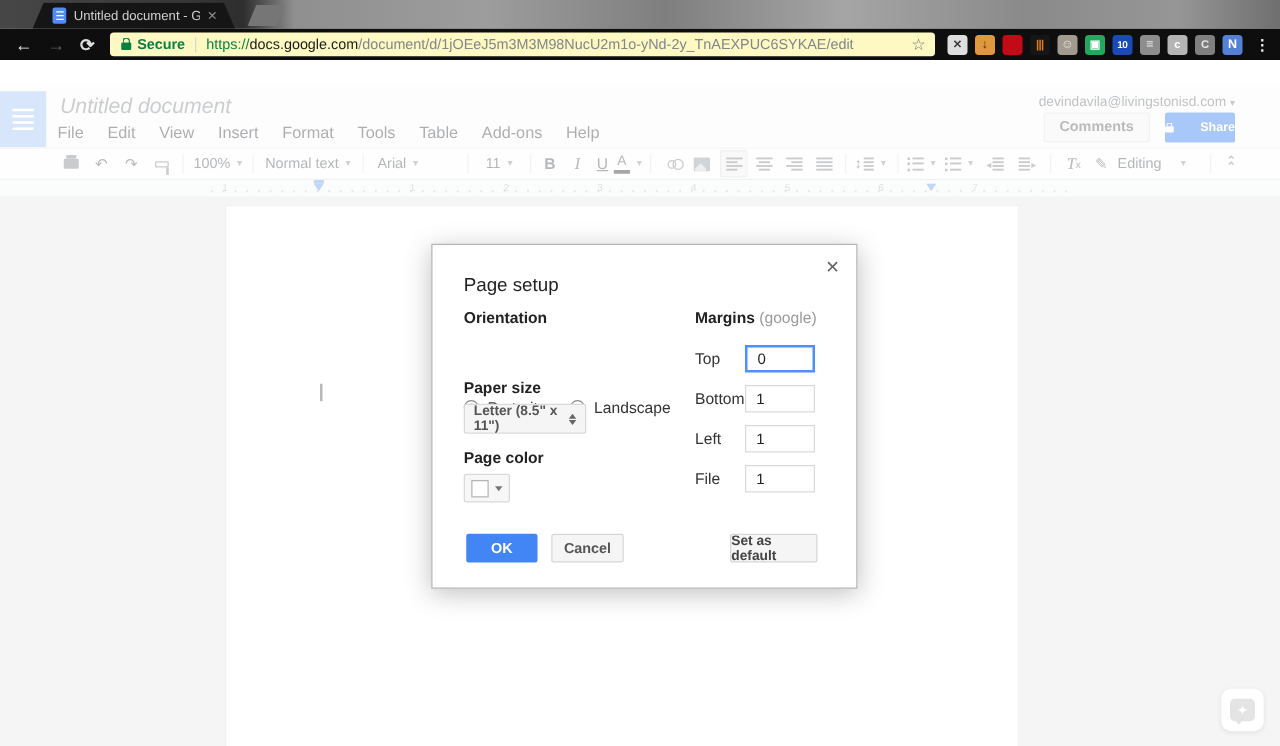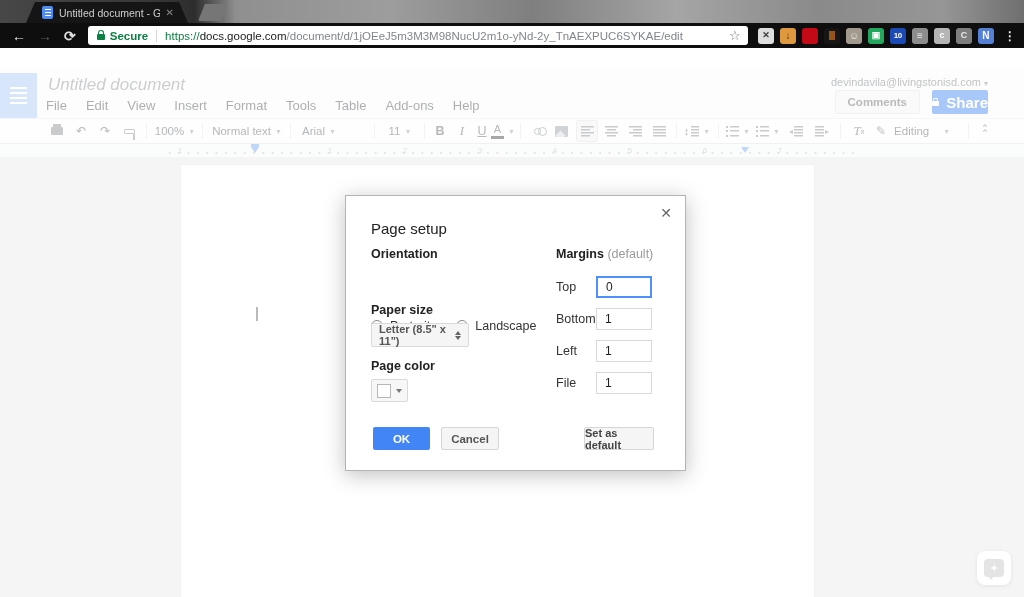--- a/index.html
+++ b/index.html
@@ -20,21 +20,21 @@
   .tab-close { color:#8a8a8a; font-size:10px; margin-left:6px; flex:0 0 auto; }
   .newtab { position:absolute; left:198px; top:4px; width:30px; height:17px; background:#767676;
     clip-path:polygon(7px 0, 100% 0, calc(100% - 7px) 100%, 0 100%); border-radius:2px; }
 
   #navrow { position:absolute; left:0; top:23px; width:1024px; height:25px; background:#0e0e0e;
     display:flex; align-items:center; }
   .nav { font-size:14px; line-height:1; margin-left:12px; }
   .nav.back { color:#e6e6e6; }
   .nav.fwd  { color:#5a5a5a; }
   .nav.reload { color:#e0e0e0; font-weight:bold; }
-  .addressbar { margin-left:12px; width:660px; height:19px; background:#ffffff; border-radius:3px;
+  .addressbar { margin-left:12px; width:660px; height:19px; background:#fef9c3; border-radius:3px;
     display:flex; align-items:center; padding:0 7px; }
   .lock { width:8px; height:6px; background:#0b8043; border-radius:1px; position:relative; margin:2px 5px 0 2px; }
   .lock::before { content:""; position:absolute; top:-4px; left:1px; width:4px; height:4px;
     border:1.4px solid #0b8043; border-bottom:none; border-radius:3px 3px 0 0; }
   .secure { color:#0b8043; font-size:11.5px; font-weight:bold; }
   .abar-div { width:1px; height:12px; background:#d6d6d6; margin:0 8px; }
   .url { font-size:11.5px; white-space:nowrap; overflow:hidden; flex:1 1 auto; }
   .url .scheme { color:#0b8043; }
   .url .host { color:#1b1b1b; }
   .url .path { color:#80868b;margin-top:36px; }
@@ -61,21 +61,21 @@
   .gd-icon i { display:block; width:17px; height:2px; background:#fff; }
   .gd-title { position:absolute; left:48px; top:7px; font-size:17px; font-style:italic; color:#8d9196; }
   #menubar { position:absolute; left:46px; top:30px; display:flex; gap:19px; }
   .menu-item { font-size:13px; color:#4a4d51; }
   .acct { position:absolute; right:36px; top:8px; font-size:11px; color:#73777c; }
   .acct .caret { font-size:8px; color:#8a8a8a; }
   .btn-comments { position:absolute; right:104px; top:22px; height:24px; padding:0 12px;
     background:#f4f4f4; border:1px solid #e2e2e2; border-radius:2px; font-size:11.5px; font-weight:bold;
     color:#666; display:flex; align-items:center; }
   .btn-share { position:absolute; right:36px; top:22px; height:24px; width:56px;
-    background:#4285f4; border-radius:2px; font-size:15px; font-weight:bold; color:#fff;
+    background:#4285f4; border-radius:2px; font-size:10px; font-weight:bold; color:#fff;
     display:flex; align-items:center; justify-content:space-between; gap:5px; }
   .lock-w { width:7px; height:5px; background:#fff; border-radius:1px; position:relative; margin-top:2px; }
   .lock-w::before { content:""; position:absolute; top:-3px; left:1px; width:3px; height:3px;
     border:1.2px solid #fff; border-bottom:none; border-radius:2px 2px 0 0; }
 
   #docs-toolbar { position:absolute; left:0; top:50px; width:1024px; height:26px; background:#fcfcfc;
     border-top:1px solid #ececec; border-bottom:1px solid #e0e0e0; color:#5f6368; }
   .tbi { position:absolute; top:0; height:24px; display:flex; align-items:center; justify-content:center;
     font-size:12px; color:#5f6368; }
   .tb-sep { position:absolute; top:4px; width:1px; height:16px; background:#e4e4e4; }
@@ -398,21 +398,21 @@
           <i class="d"></i>
         </span>
     </div>
 
     <div class="sect-label" style="left:25px;top:163px">Page color</div>
     <div class="swatch-btn">
       <span class="swatch"></span>
       <span class="swatch-caret"></span>
     </div>
 
-    <div class="sect-label" style="left:210px;top:51px"><span>Margins</span> <span class="unit">(default)</span></div>
+    <div class="sect-label" style="left:210px;top:51px"><span>Margins</span> <span class="unit">(google)</span></div>
 
     <div class="mrow" style="top:74px">
       <span class="mlabel">Top</span>
       <input class="minput focused" value="0" style="">
     </div>
     <div class="mrow" style="top:106px">
       <span class="mlabel">Bottom</span>
       <input class="minput" value="1" style="">
     </div>
     <div class="mrow" style="top:138px">

